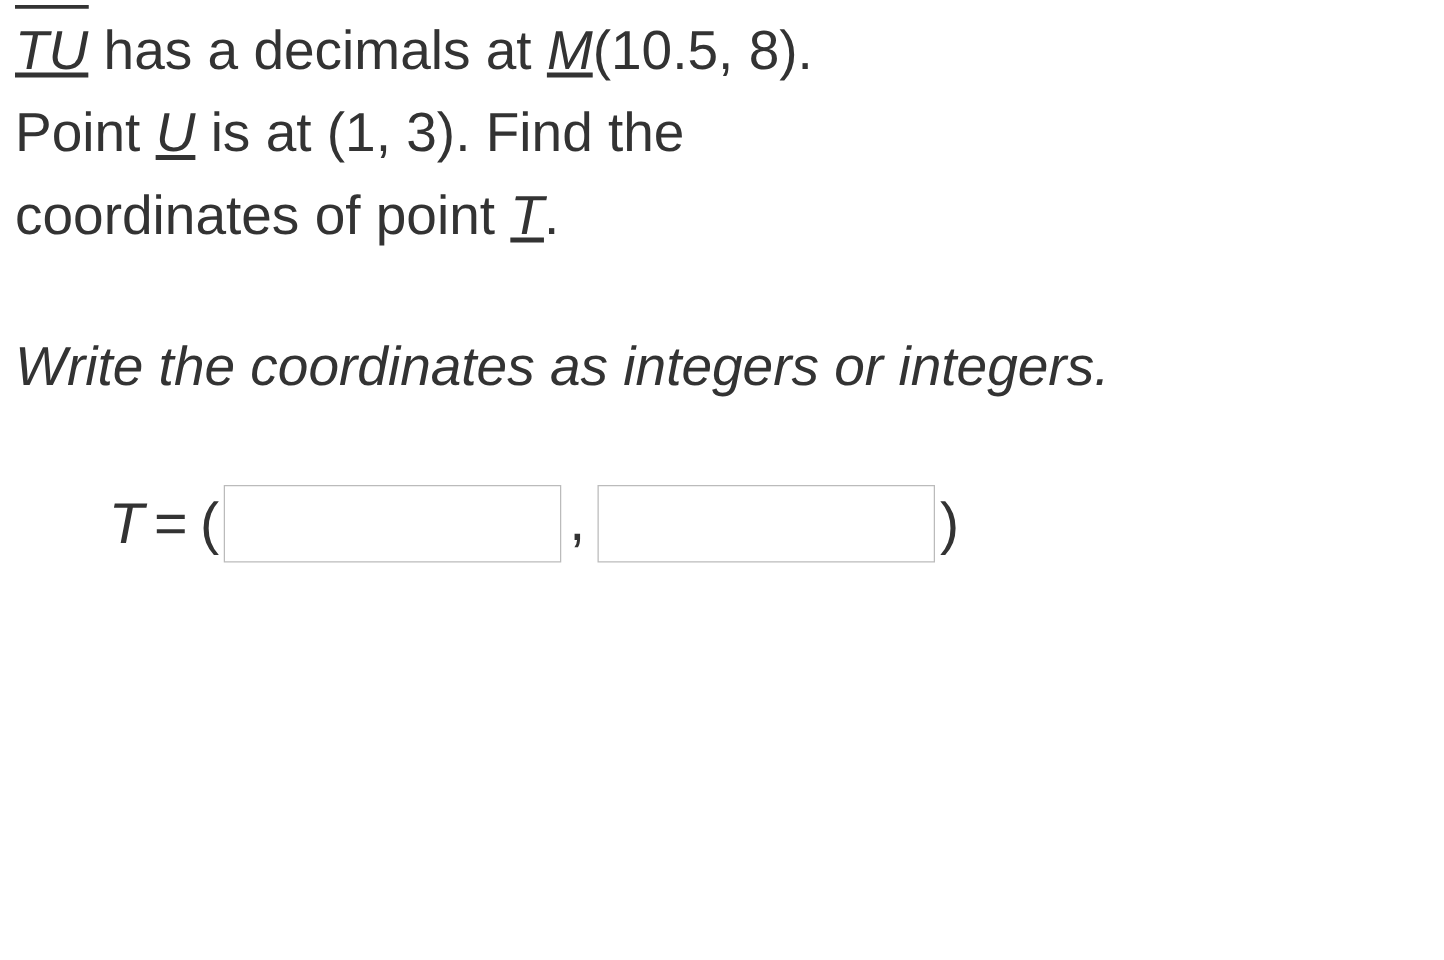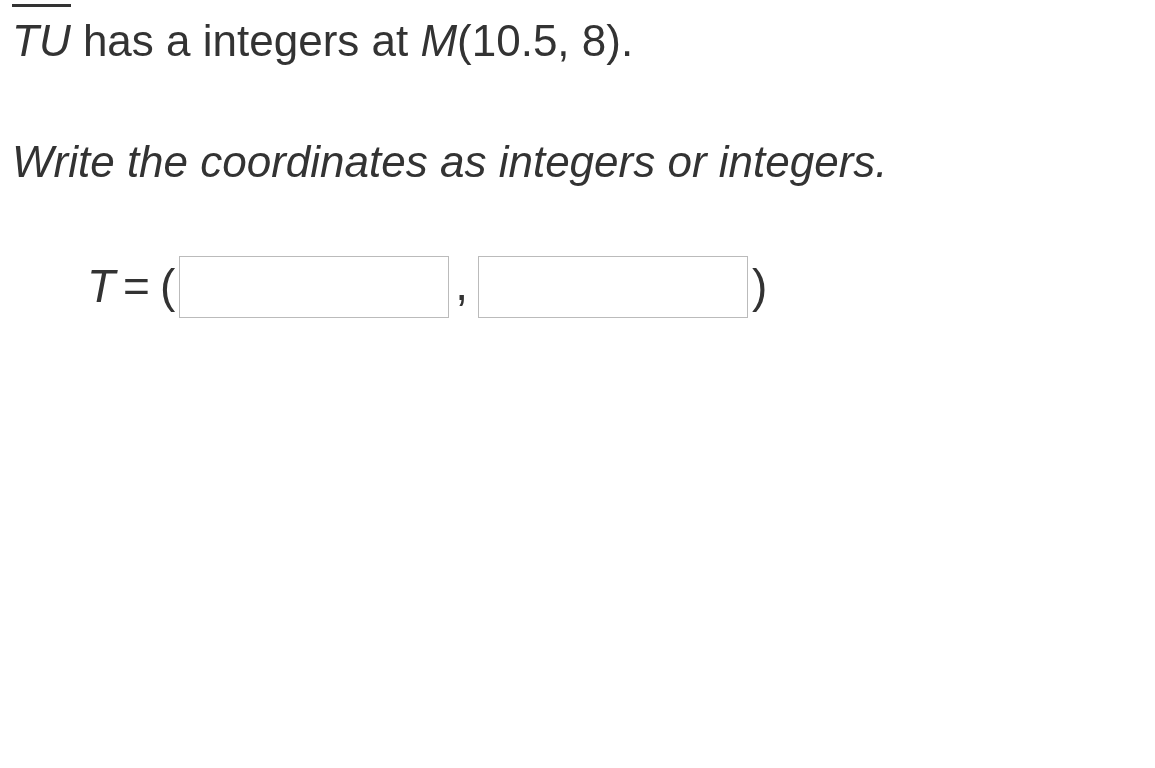--- a/index.html
+++ b/index.html
@@ -18,20 +18,21 @@
     }
     .problem-statement {
       margin-bottom: 55px;
     }
     .instruction {
       font-style: italic;
       margin-bottom: 55px;
     }
     .italic {
       font-style: italic;
+      text-decoration: underline;
     }
     .overline {
       position: relative;
       display: inline-block;
     }
     .overline::before {
       content: "";
       position: absolute;
       top: -4px;
       left: 0;
@@ -69,21 +70,27 @@
       margin: 0 6px 0 2px;
       align-self: flex-end;
       padding-bottom: 4px;
     }
   </style>
 </head>
 <body>
 
 <div class="problem-statement">
   <div>
-    <span class="overline italic">TU</span><span> has a integers at </span><span class="italic">M</span><span>(10.5, 8)</span><span>.</span>
+    <span class="overline italic">TU</span><span> has a decimals at </span><span class="italic">M</span><span>(10.5, 8)</span><span>.</span>
+  </div>
+  <div>
+    <span>Point </span><span class="italic">U</span><span> is at (1, 3). Find the</span>
+  </div>
+  <div>
+    <span>coordinates of point </span><span class="italic">T</span><span>.</span>
   </div>
 </div>
 
 <div class="instruction">Write the coordinates as integers or integers.</div>
 
 <div class="answer-row">
   <span class="answer-label">T</span>
   <span class="equals"> = </span>
   <span class="paren">(</span>
   <input type="text" class="input-box" value="" style="">

